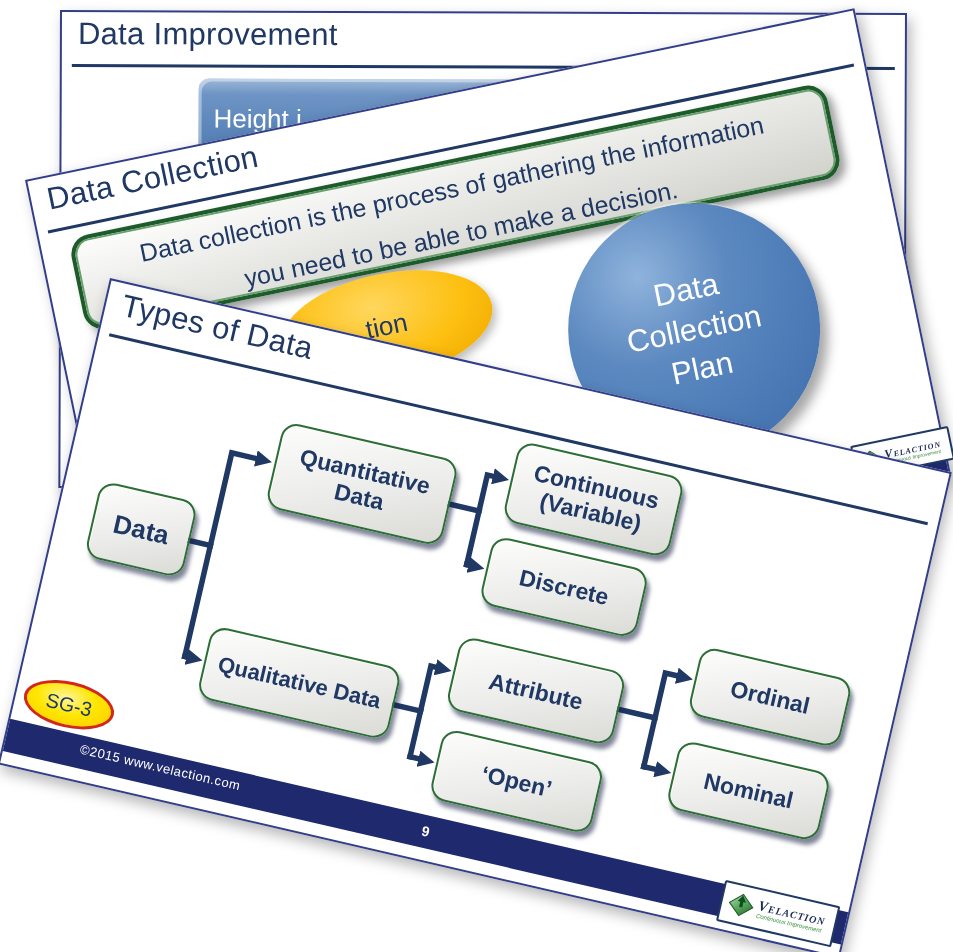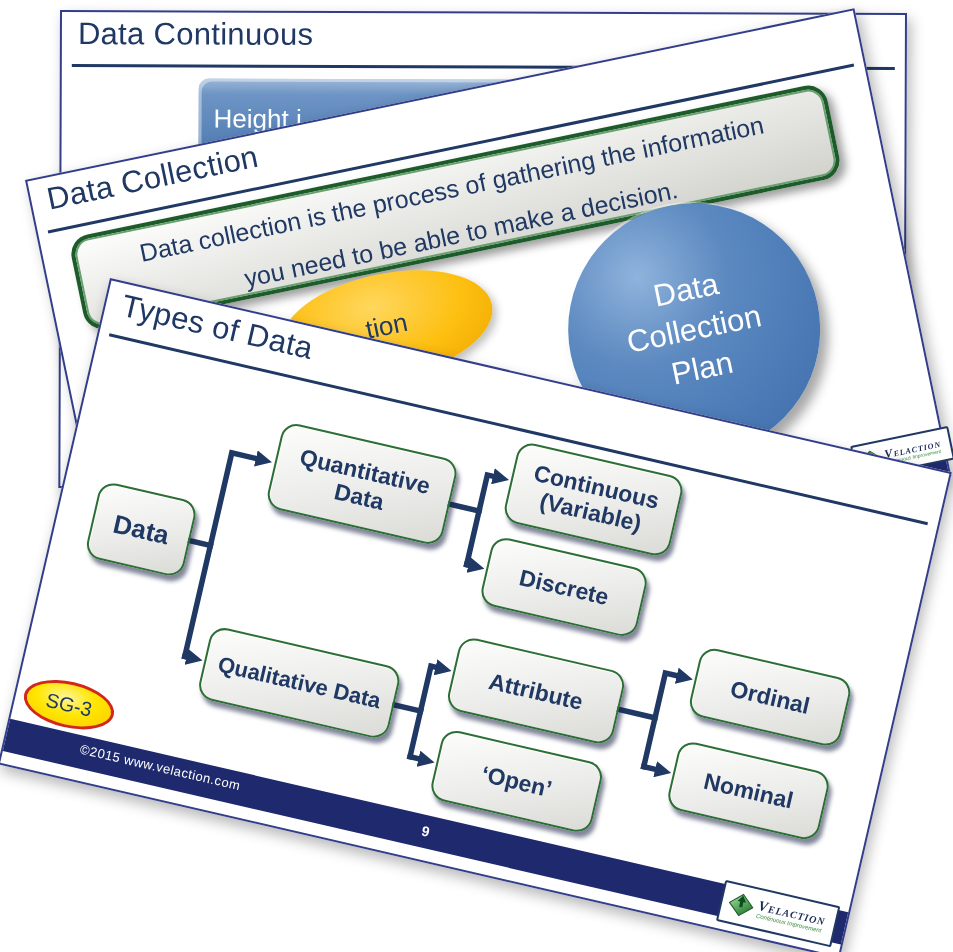--- a/index.html
+++ b/index.html
@@ -79,21 +79,21 @@
   #n-open{left:425px;top:361px;width:165px;height:72px;}
   #n-ord{left:658px;top:223px;width:155px;height:70px;}
   #n-nom{left:658px;top:319px;width:155px;height:70px;}
 </style>
 </head>
 <body>
 
 <div id="stage">
 
   <div class="slide" id="back-slide">
-    <div class="slide-title">Data Continuous</div>
+    <div class="slide-title">Data Improvement</div>
     <div class="title-rule"></div>
     <div class="height-box">
       <span>Height i</span>
     </div>
   </div>
 
   <div class="slide" id="middle-slide">
     <div class="slide-title">Data Collection</div>
     <div class="title-rule"></div>
 

